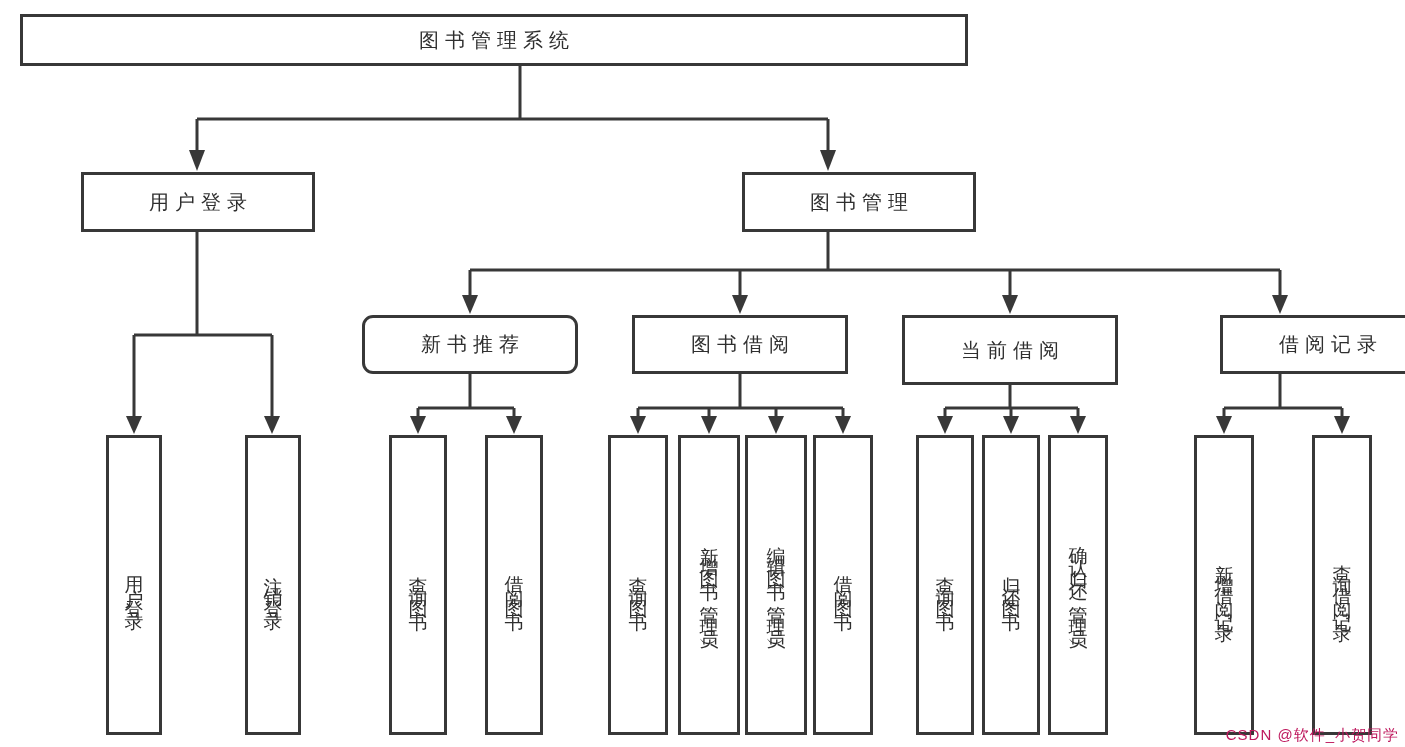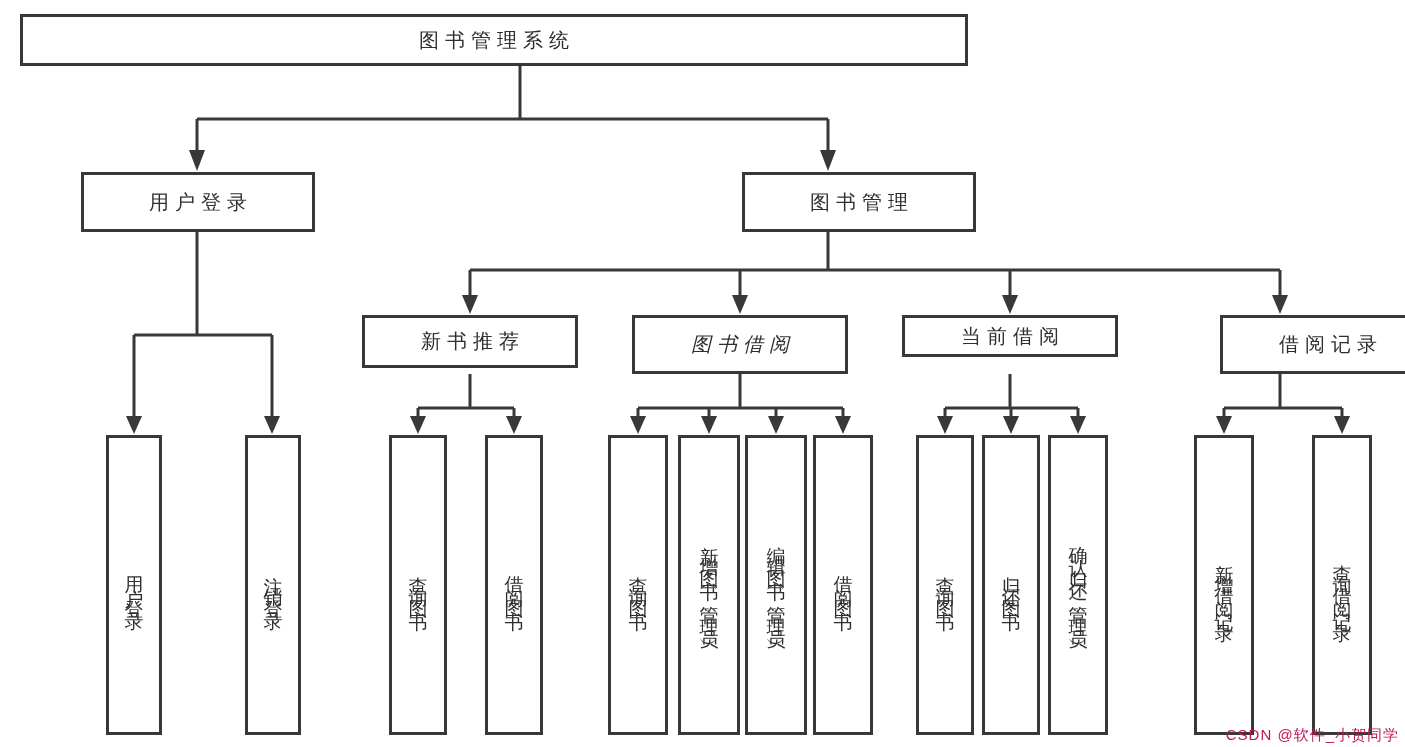--- a/index.html
+++ b/index.html
@@ -104,27 +104,27 @@
     <span class="lbl">图书管理系统</span>
   </div>
 
   <div class="node h" style="left:81px; top:172px; width:234px; height:60px;">
     <span class="lbl">用户登录</span>
   </div>
   <div class="node h" style="left:711px; top:172px; width:234px; height:60px;margin-left:31px;">
     <span class="lbl">图书管理</span>
   </div>
 
-  <div class="node h" style="left:362px; top:315px; width:216px; height:53px;">
+  <div class="node h" style="left:362px; top:315px; width:216px; height:59px;border-radius:11px;">
     <span class="lbl">新书推荐</span>
   </div>
-  <div class="node h" style="left:632px; top:315px; width:216px; height:59px;font-style:italic;">
+  <div class="node h" style="left:632px; top:315px; width:216px; height:59px;">
     <span class="lbl">图书借阅</span>
   </div>
-  <div class="node h" style="left:902px; top:315px; width:216px; height:42px;">
+  <div class="node h" style="left:902px; top:315px; width:216px; height:70px;">
     <span class="lbl">当前借阅</span>
   </div>
   <div class="node h" style="left:1172px; top:315px; width:216px; height:59px;margin-left:48px;">
     <span class="lbl">借阅记录</span>
   </div>
 
   <div class="node v" style="left:106px; top:435px; width:56px; height:300px;">
     <span class="lbl">用户登录</span>
   </div>
   <div class="node v" style="left:245px; top:435px; width:56px; height:300px;">

